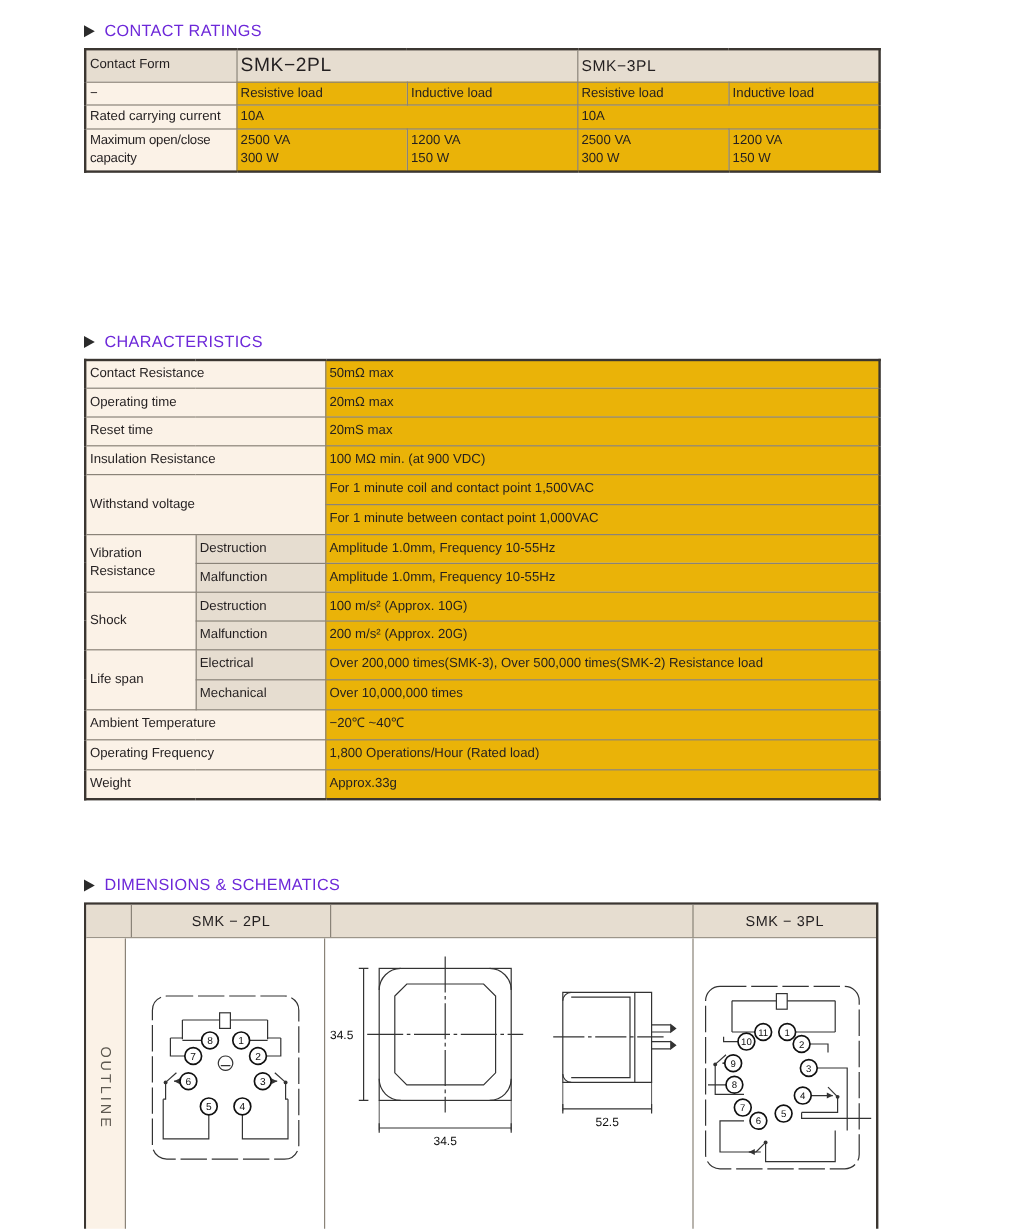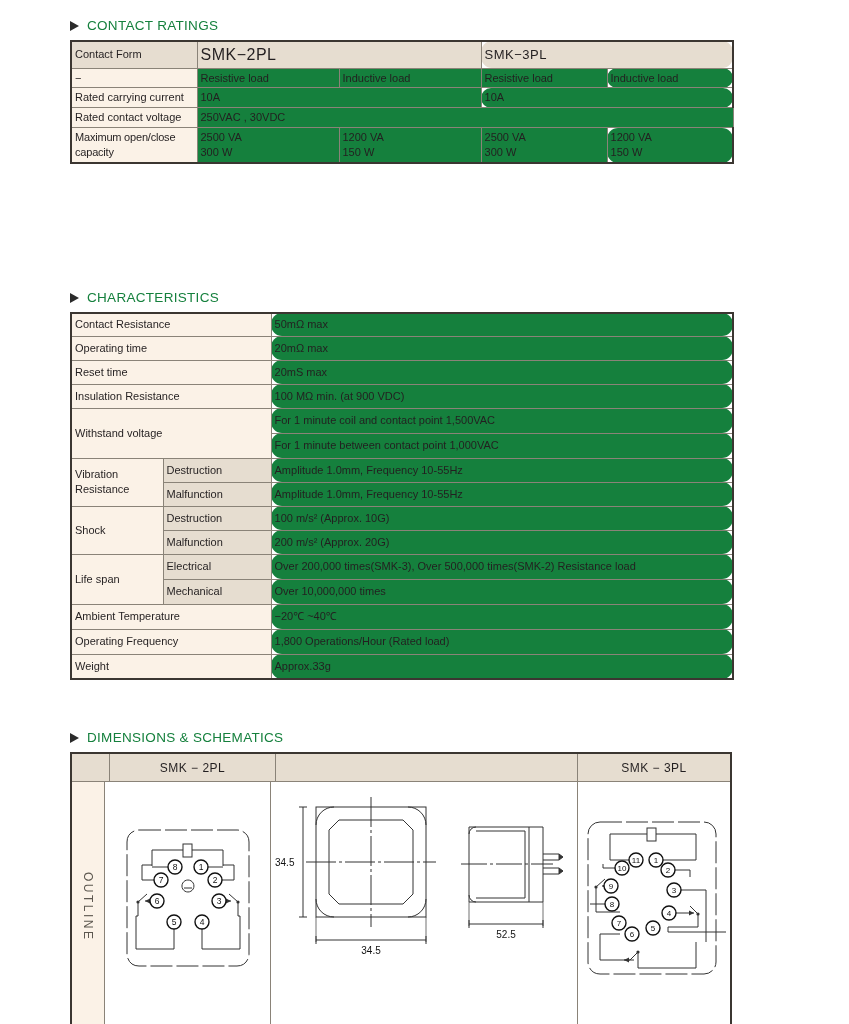--- a/index.html
+++ b/index.html
@@ -8,21 +8,21 @@
     width: 849px; height: 1024px;
     background: #ffffff;
     font-family: "Liberation Sans", sans-serif;
     color: #231f20;
   }
   .page { position: relative; width: 849px; height: 1024px; overflow: hidden; }
 
   
   .section-head {
     display: flex; align-items: center; gap: 8px;
-    font-size: 13.5px; letter-spacing: .3px; color: #15803d;
+    font-size: 13.5px; letter-spacing: .3px; color: #6d28d9;
     margin: 0 0 7px 0;
   }
   .tri {
     width: 0; height: 0;
     border-left: 9px solid #2b2b2b;
     border-top: 5.5px solid transparent;
     border-bottom: 5.5px solid transparent;
     display: inline-block;
   }
 
@@ -36,33 +36,33 @@
   table.dt td, table.dt th {
     border: 1px solid #8a8378;
     vertical-align: middle;
     font-weight: normal;
     padding: 2px 3px;
     line-height: 1.35;
   }
   .hd   { background: #e6ddd0; }   
   .lbl  { background: #fbf2e7; }   
   .sub  { background: #e6ddd0; }   
-  .val  { background: #15803d; }
+  .val  { background: #eab308; }
 
   .outer-top { border-top: 2px solid #3b3631 !important; }
   .outer-bot { border-bottom: 2px solid #3b3631 !important; }
   .outer-l   { border-left: 2px solid #3b3631 !important; }
-  .outer-r   { border-right: 2px solid #3b3631 !important; border-radius: 11px; }
+  .outer-r   { border-right: 2px solid #3b3631 !important; }
 
   .two-line span { display: block; }
   .tiny { font-size: 11px; letter-spacing: -0.2px; }
 
   
   #blk-ratings        { position: absolute; left: 70px;  top: 18px;  width: 662px; }
-  #blk-characteristics{ position: absolute; left: 70px;  top: 290px; width: 662px; }
+  #blk-characteristics{ position: absolute; left: 70px;  top: 277px; width: 662px; }
   #blk-dimensions     { position: absolute; left: 70px;  top: 730px; width: 662px; }
 
   #tbl-ratings, #tbl-characteristics { width: 662px; }
 
   
   .dimwrap { border: 2px solid #3b3631; border-top: 2px solid #3b3631; width: 662px; }
   .dimhead { display: flex; height: 28px; background: #e6ddd0; border-bottom: 1px solid #8a8378; }
   .dimhead > div { display: flex; align-items: center; justify-content: center; font-size: 12px; letter-spacing: .5px; text-align: center; }
   .dh-spacer { width: 38px; border-right: 1px solid #8a8378; }
   .dh-2pl    { width: 166px; border-right: 1px solid #8a8378; }
@@ -115,24 +115,20 @@
           <td class="val outer-r">Inductive load</td>
         </tr>
 
 
         <tr>
           <td class="lbl outer-l">Rated carrying current</td>
           <td class="val" colspan="2">10A</td>
           <td class="val outer-r" colspan="2">10A</td>
         </tr>
 
-        <tr>
-          <td class="lbl outer-l">Rated contact voltage</td>
-          <td class="val" colspan="4">250VAC , 30VDC</td>
-        </tr>
 
 
         <tr>
           <td class="lbl tiny outer-l outer-bot">Maximum open/close capacity</td>
           <td class="val two-line outer-bot">
             <span>2500 VA</span>
             <span>300 W</span>
           </td>
           <td class="val two-line outer-bot">
             <span>1200 VA</span>

